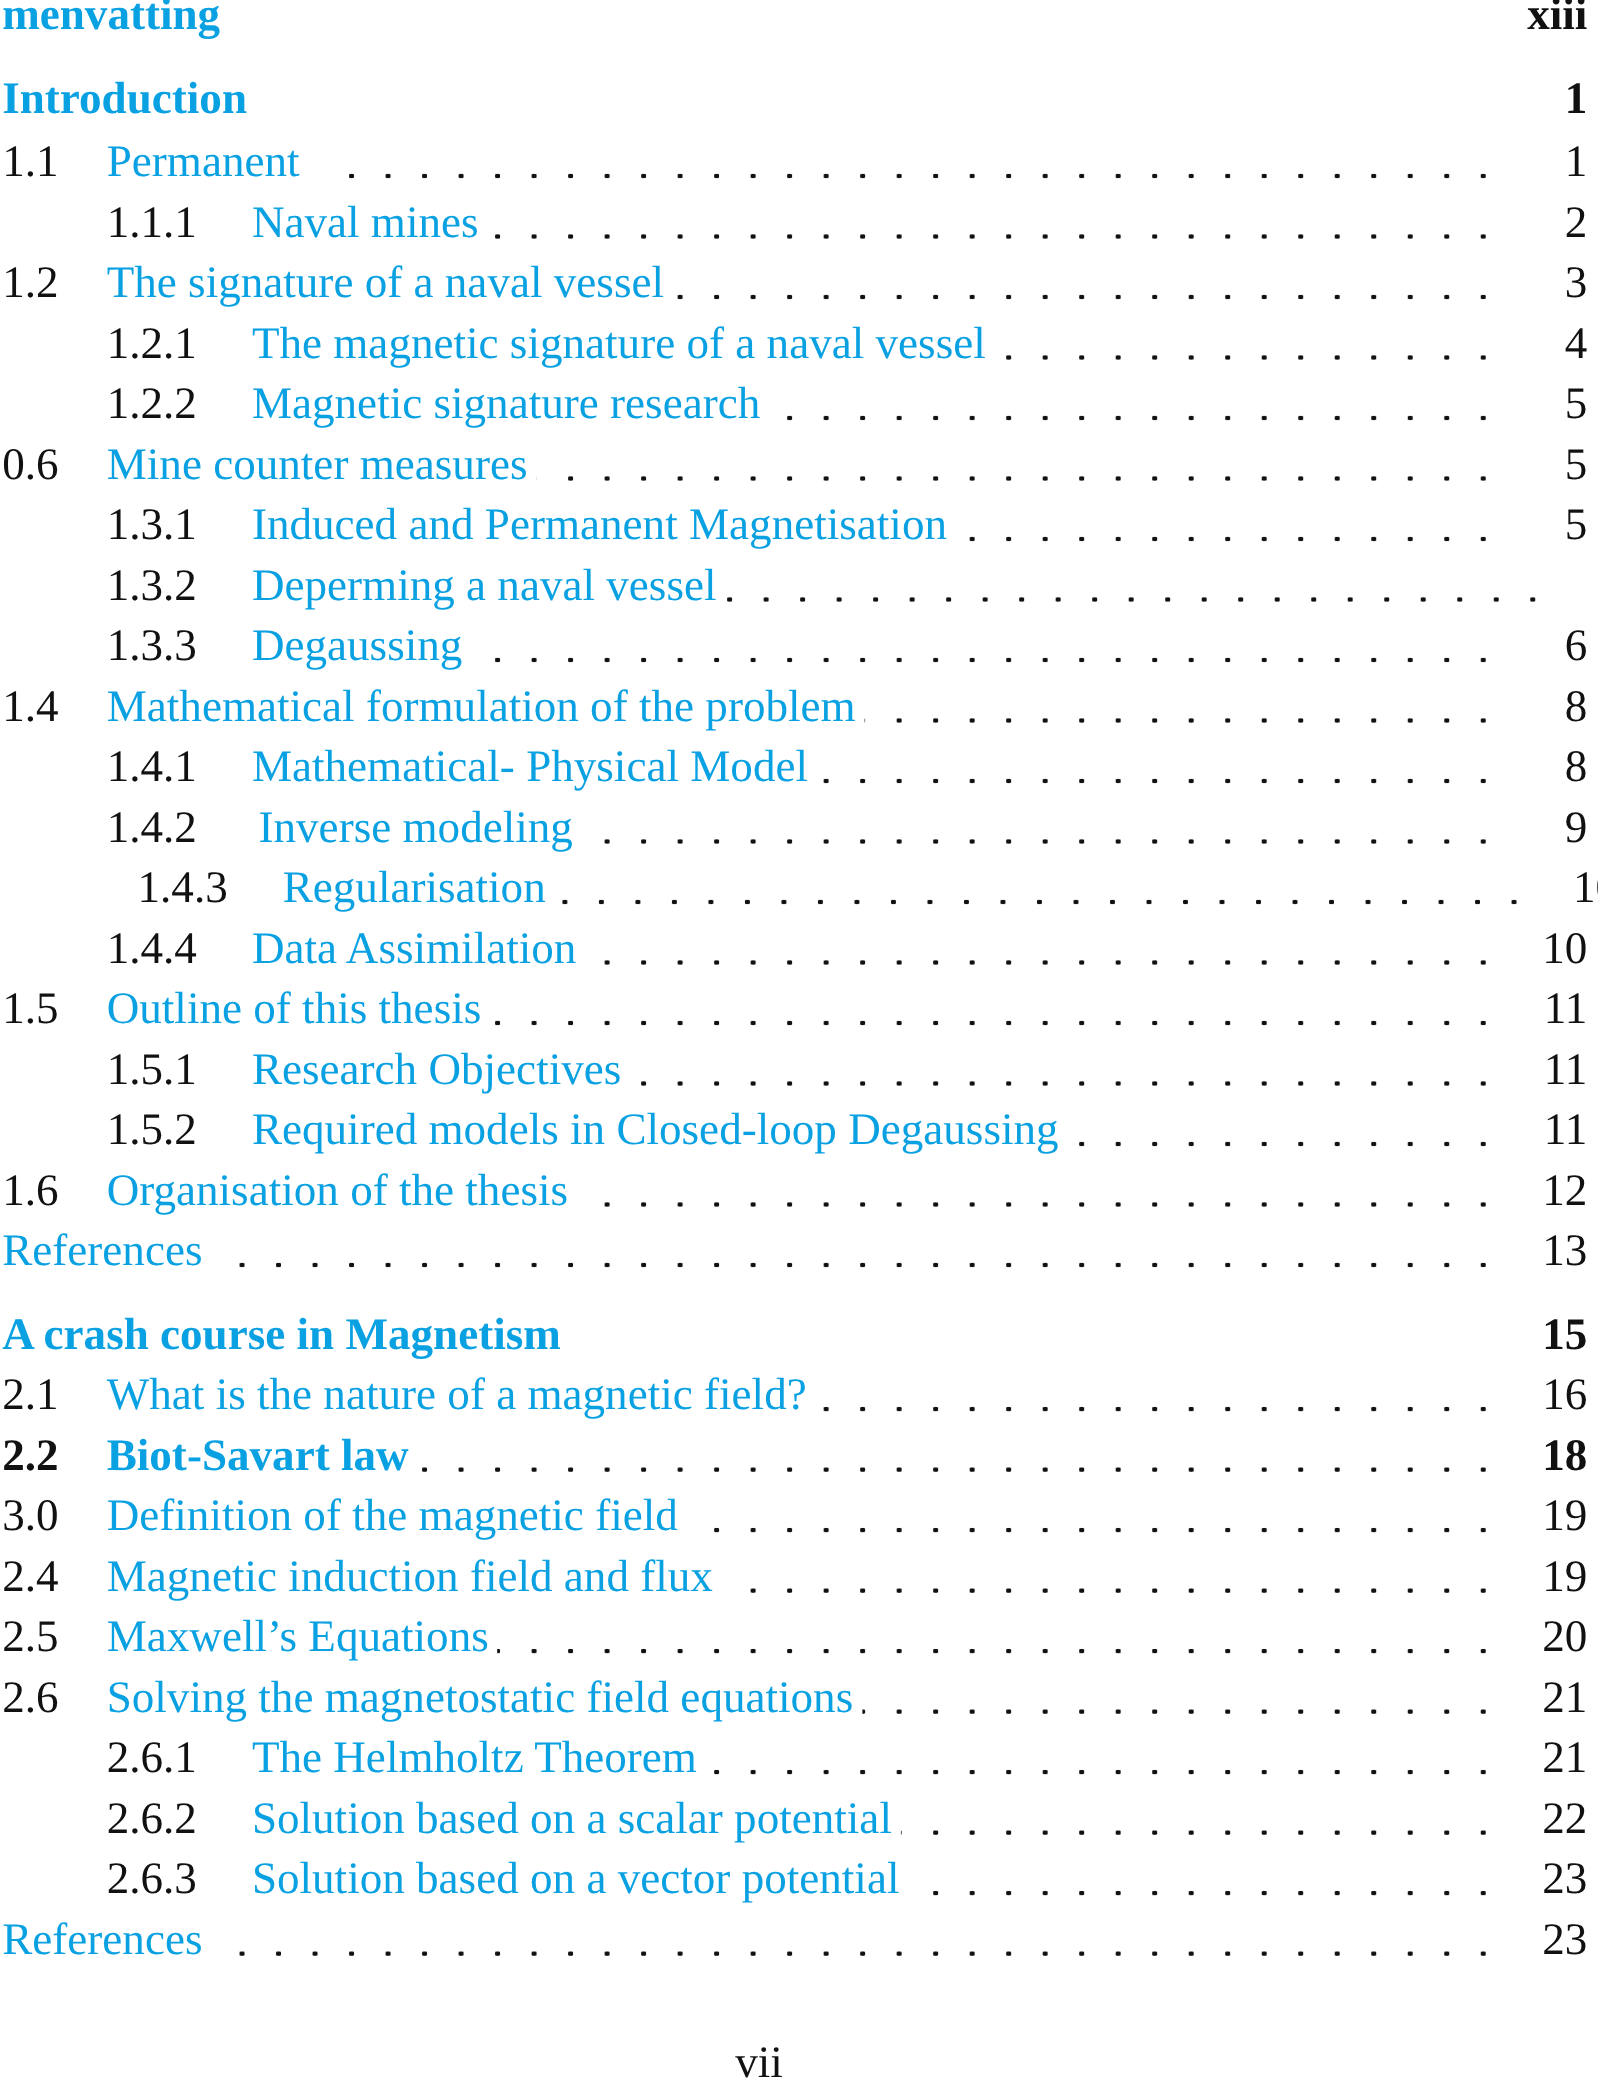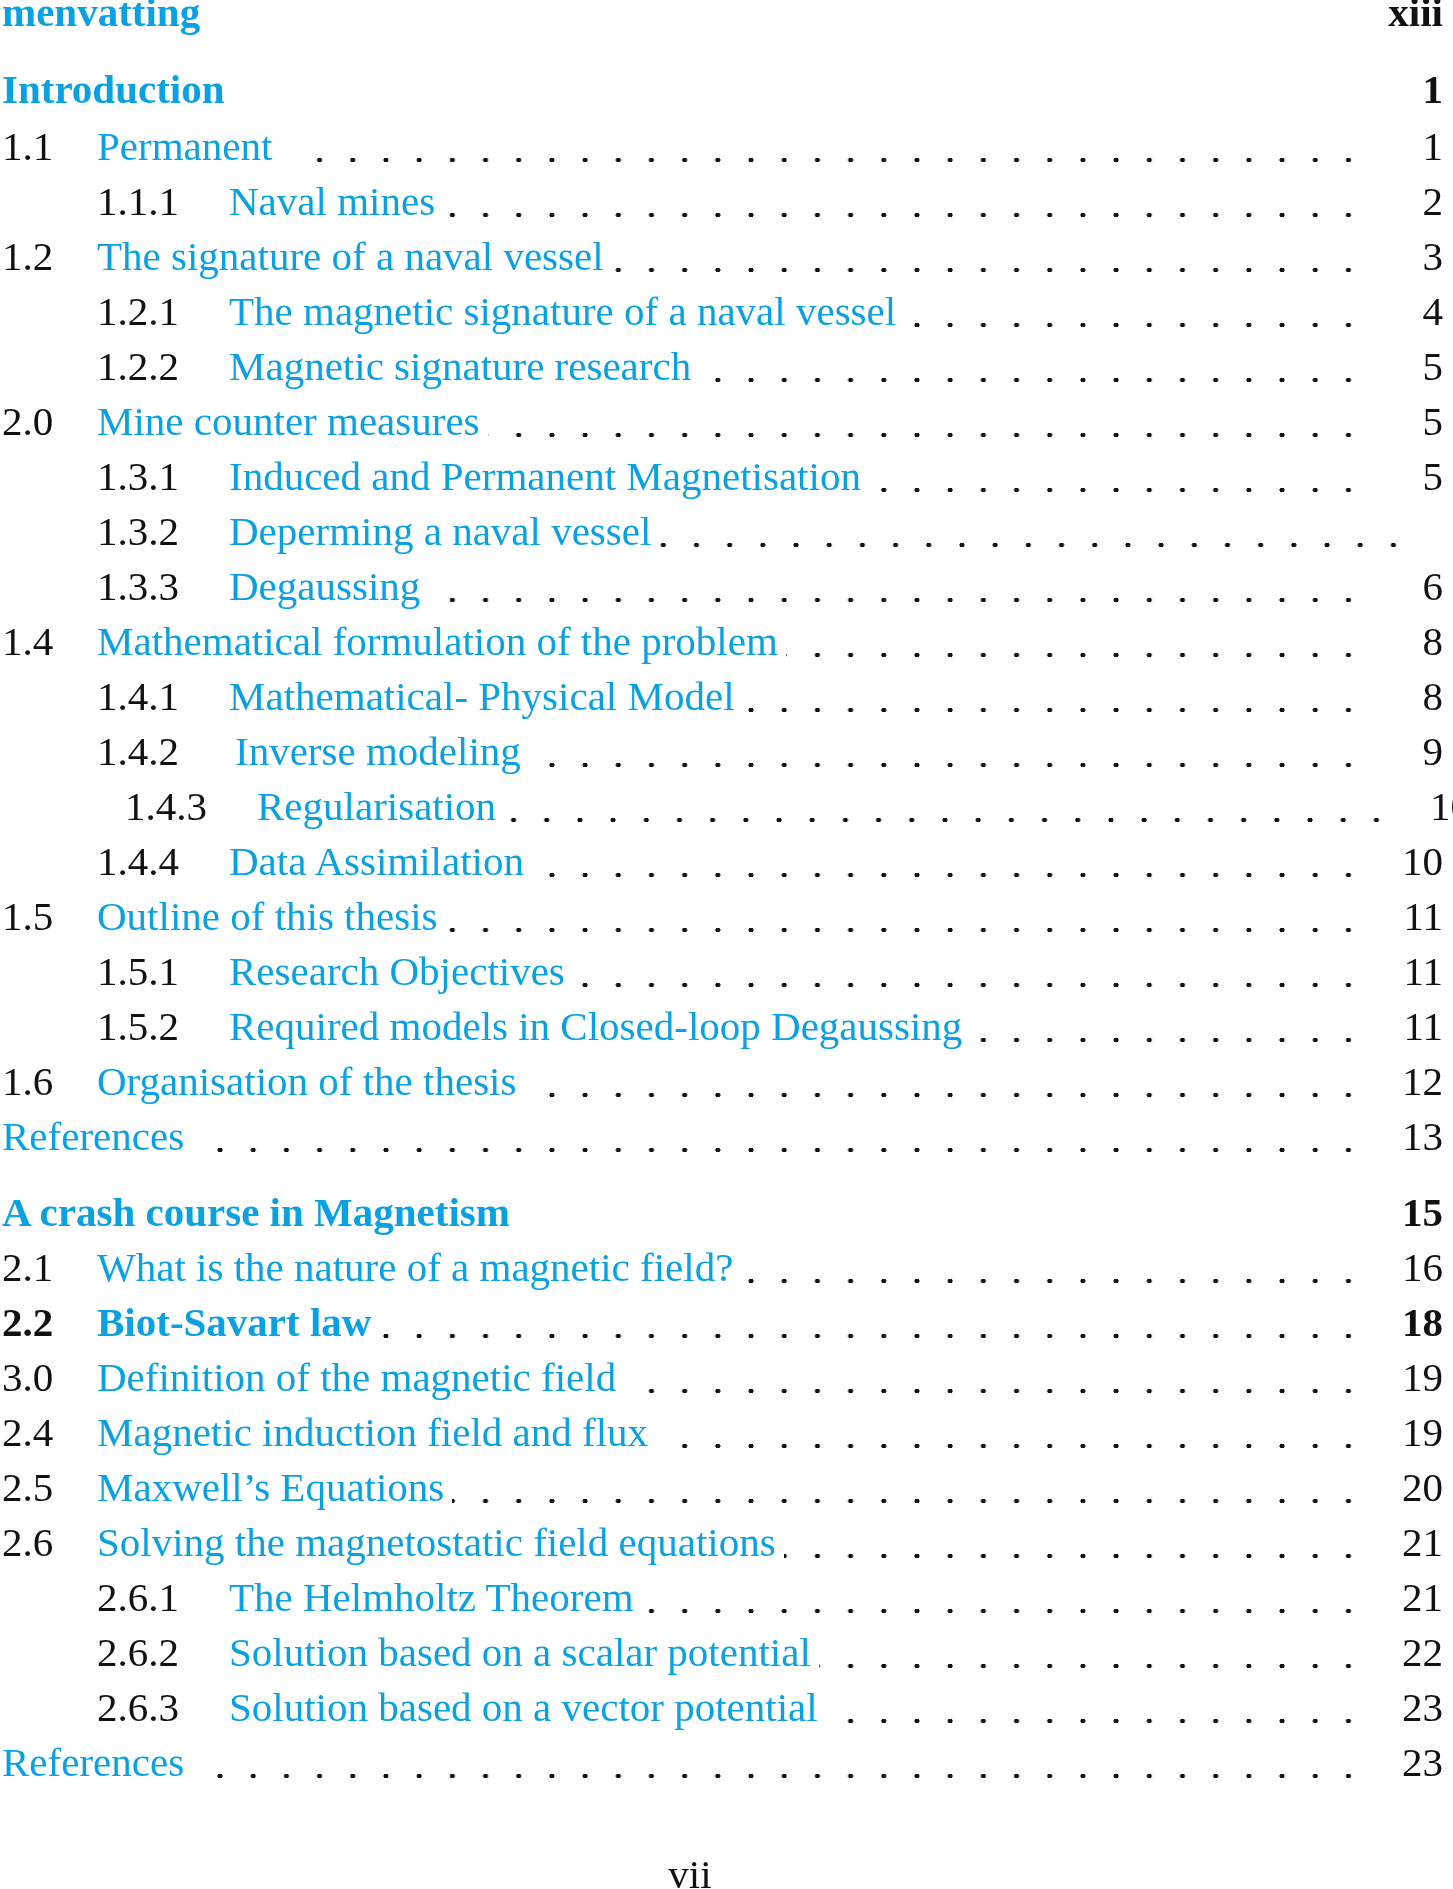--- a/index.html
+++ b/index.html
@@ -52,21 +52,21 @@
       <span class="page">4</span>
       <span class="leader" style="top: 32.49px; left: 904px;"></span>
     </div>
     <div class="line" style="top: 345.51px;">
       <span class="txt num" style="left: 97px;">1.2.2</span>
       <span class="txt blue" style="left: 229px;">Magnetic signature research</span>
       <span class="page">5</span>
       <span class="leader" style="top: 32.49px; left: 699px;"></span>
     </div>
     <div class="line" style="top: 400.51px;">
-      <span class="txt num" style="left: 2px;">2.0</span>
+      <span class="txt num" style="left: 2px;">0.6</span>
       <span class="txt blue" style="left: 97px;">Mine counter measures</span>
       <span class="page">5</span>
       <span class="leader" style="top: 32.49px; left: 488px;"></span>
     </div>
     <div class="line" style="top: 455.51px;">
       <span class="txt num" style="left: 97px;">1.3.1</span>
       <span class="txt blue" style="left: 229px;">Induced and Permanent Magnetisation</span>
       <span class="page">5</span>
       <span class="leader" style="top: 32.49px; left: 869px;"></span>
     </div>

